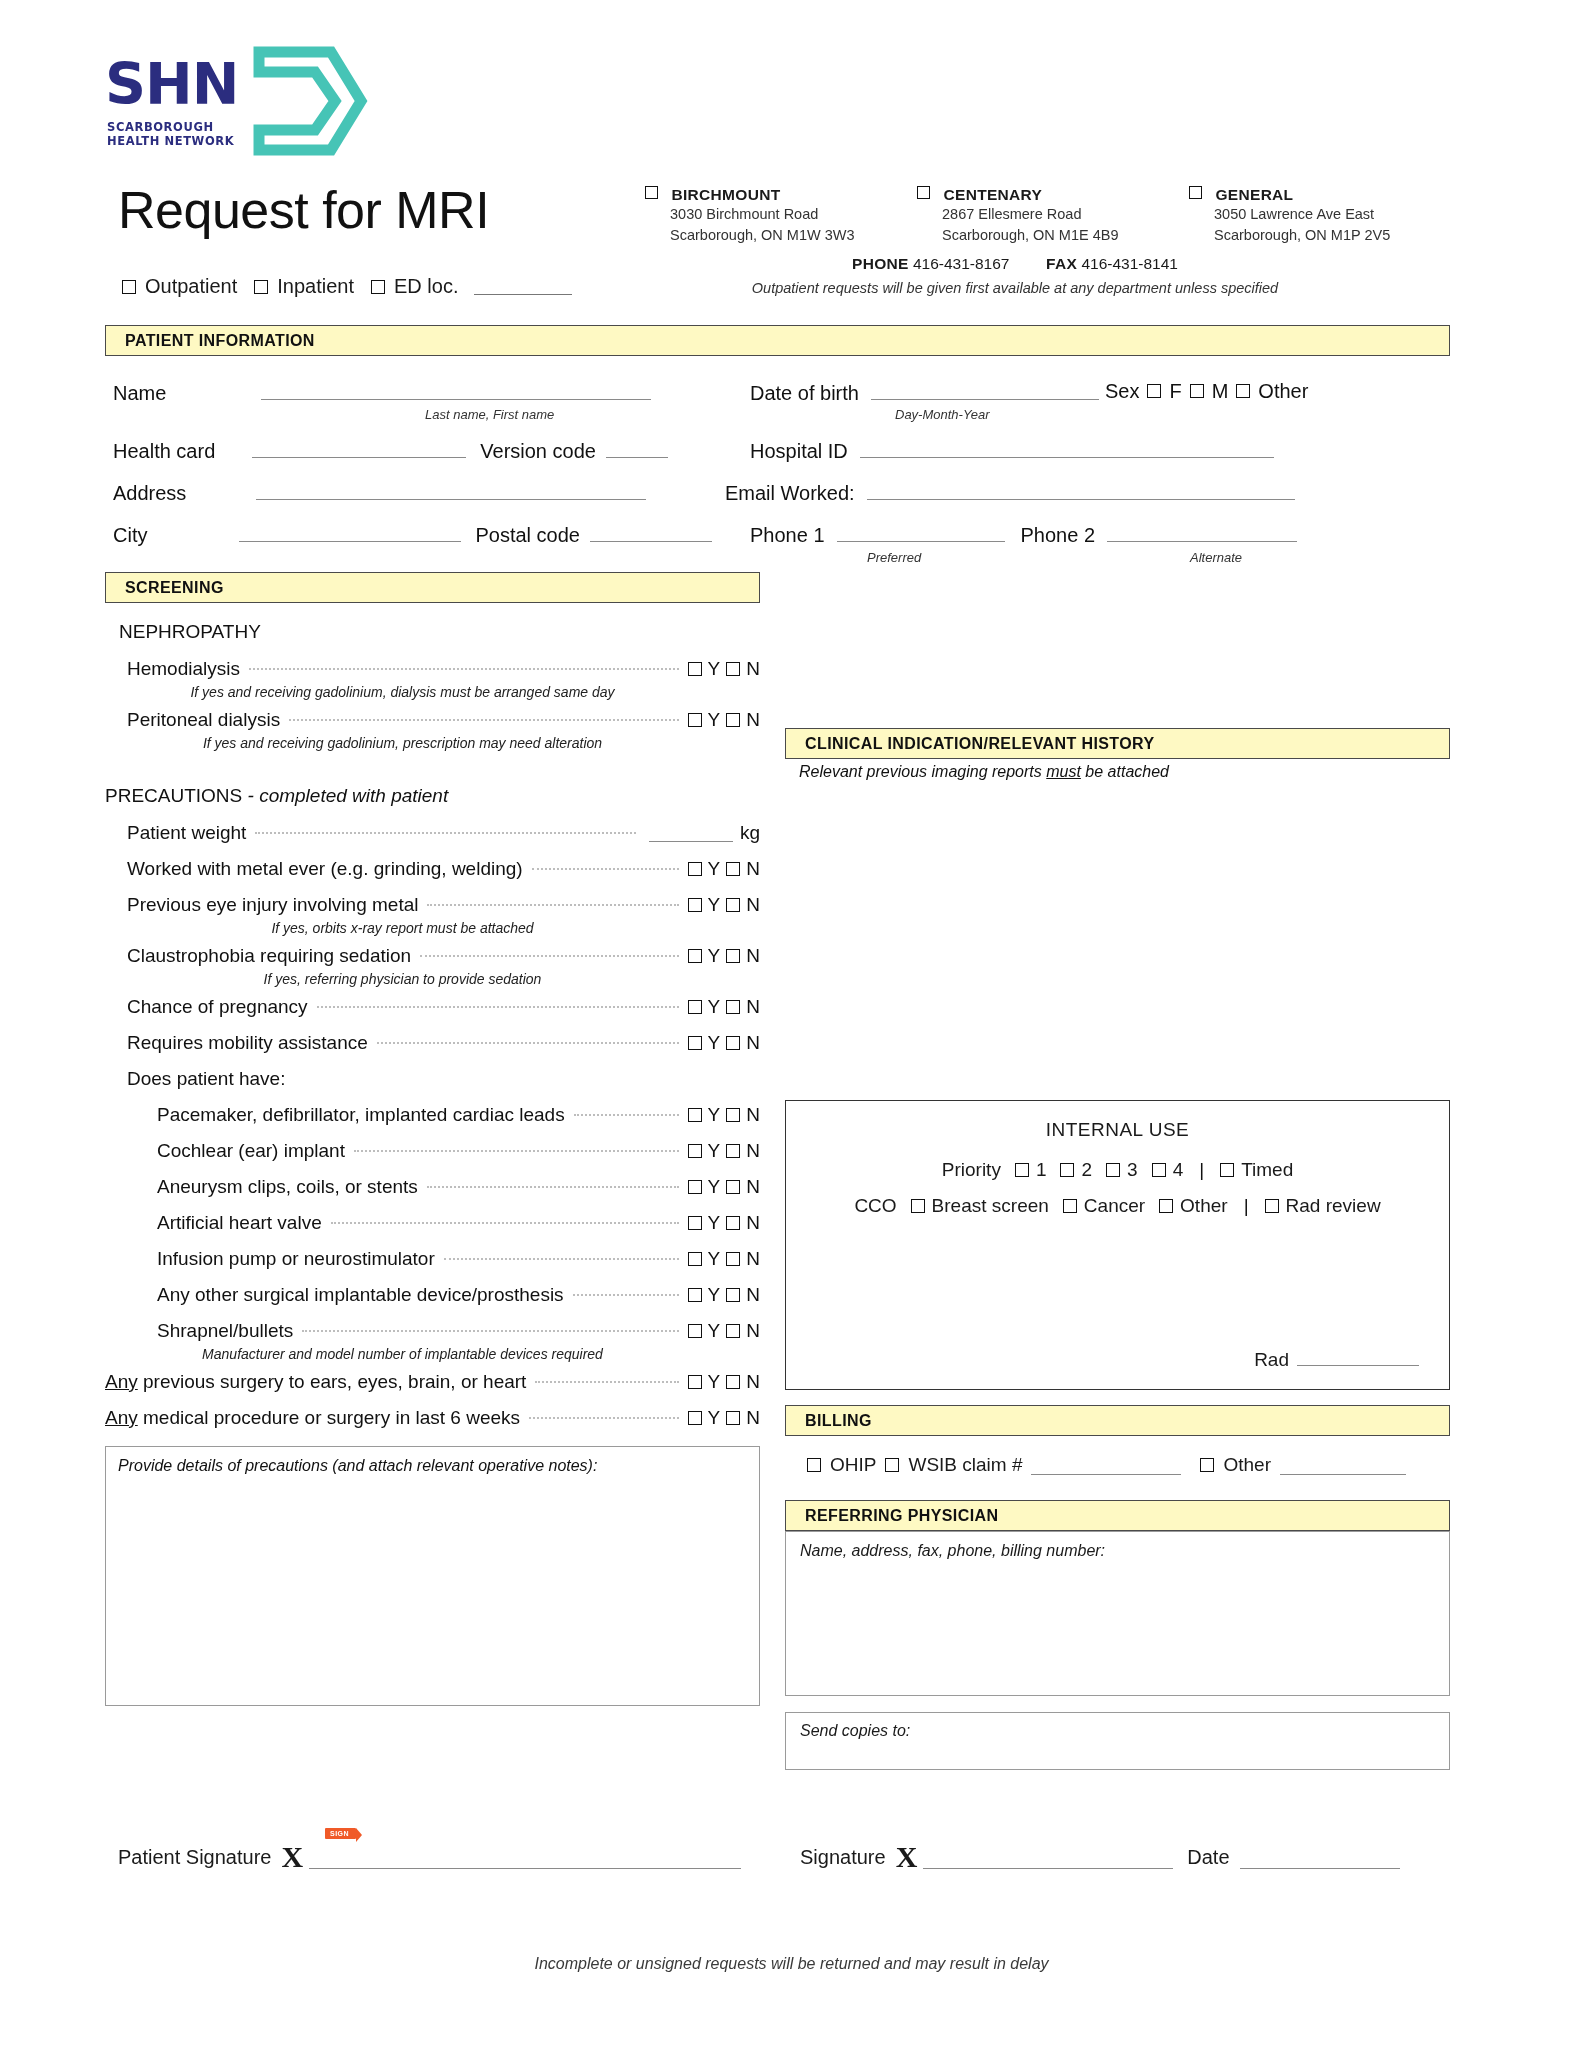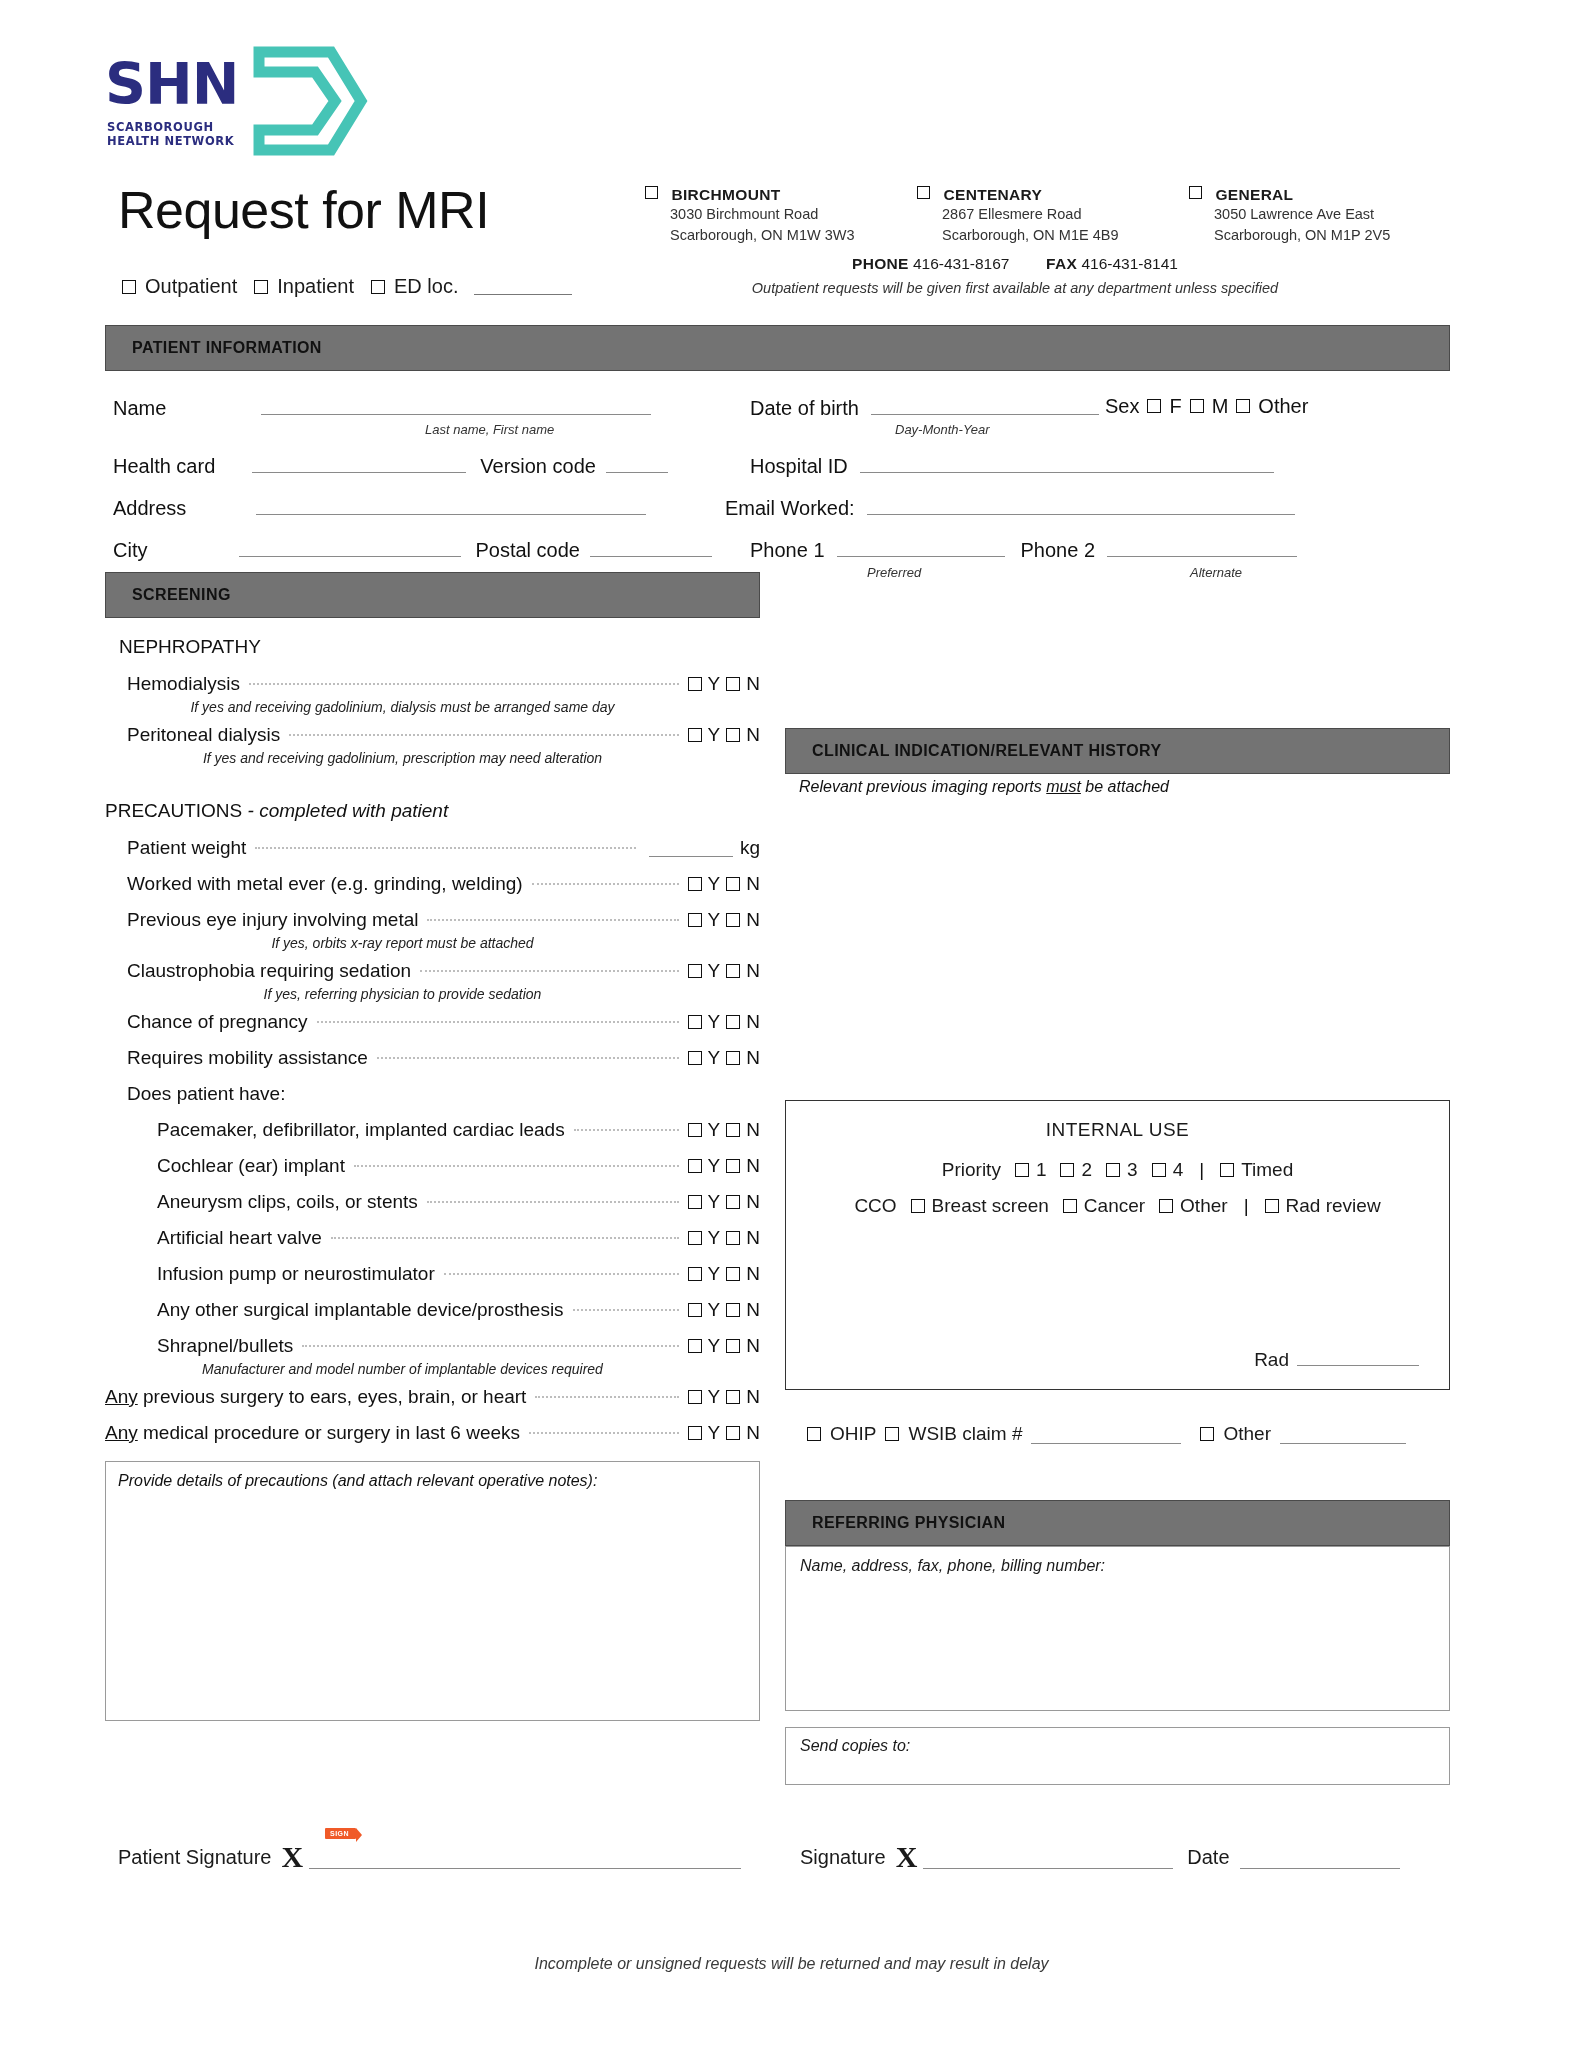--- a/index.html
+++ b/index.html
@@ -39,22 +39,22 @@
   .visittype { position:absolute; left:122px; top:275px; font-size:20px; display:flex; align-items:center; gap:7px;}
   .visittype .cb { margin-right:2px; }
   .ul-short { display:inline-block; border-bottom:1px solid #777; width:98px; height:17px; margin-left:8px;}
 
   
   .cb { display:inline-block; width:14px; height:14px; border:1.6px solid #111; background:#fff;
         vertical-align:-1px; flex:none;}
   .cb.sm { width:12.5px; height:12.5px; border-width:1.5px;}
 
   
-  .bar { background:#737373; border:1.5px solid #4a4a4a; height:46px; display:flex; align-items:center;
-         padding-left:26px; font-size:16px; font-weight:bold; letter-spacing:0.4px; color:#111;}
+  .bar { background:#fef9c3; border:1.5px solid #4a4a4a; height:31px; display:flex; align-items:center;
+         padding-left:19px; font-size:16px; font-weight:bold; letter-spacing:0.4px; color:#111;}
 
   
   .pi { position:absolute; left:105px; top:325px; width:1345px;}
   .pi-rows { margin-top:14px; position:relative; height:152px;}
   .fld { position:absolute; font-size:20px; color:#111; display:flex; align-items:baseline;}
   .lbl { white-space:nowrap; }
   .line { border-bottom:1px solid #8a8a8a; height:20px; display:inline-block;}
   .hint { position:absolute; font-size:13px; font-style:italic; color:#333; }
 
   
@@ -510,20 +510,21 @@
         </span>
     </div>
 
     <div class="rad">
       <span>Rad</span>
       <span class="line"></span>
     </div>
   </div>
 
   <div class="billing">
+    <div class="bar">BILLING</div>
     <div class="billrow">
       <span class="cb"></span>
       <span>OHIP</span>
       <span class="cb"></span>
       <span>WSIB claim #</span>
       <span class="line" style="width:150px;"></span>
       <span class="cb" style="margin-left:10px;"></span>
       <span>Other</span>
       <span class="line" style="width:126px;"></span>
     </div>

